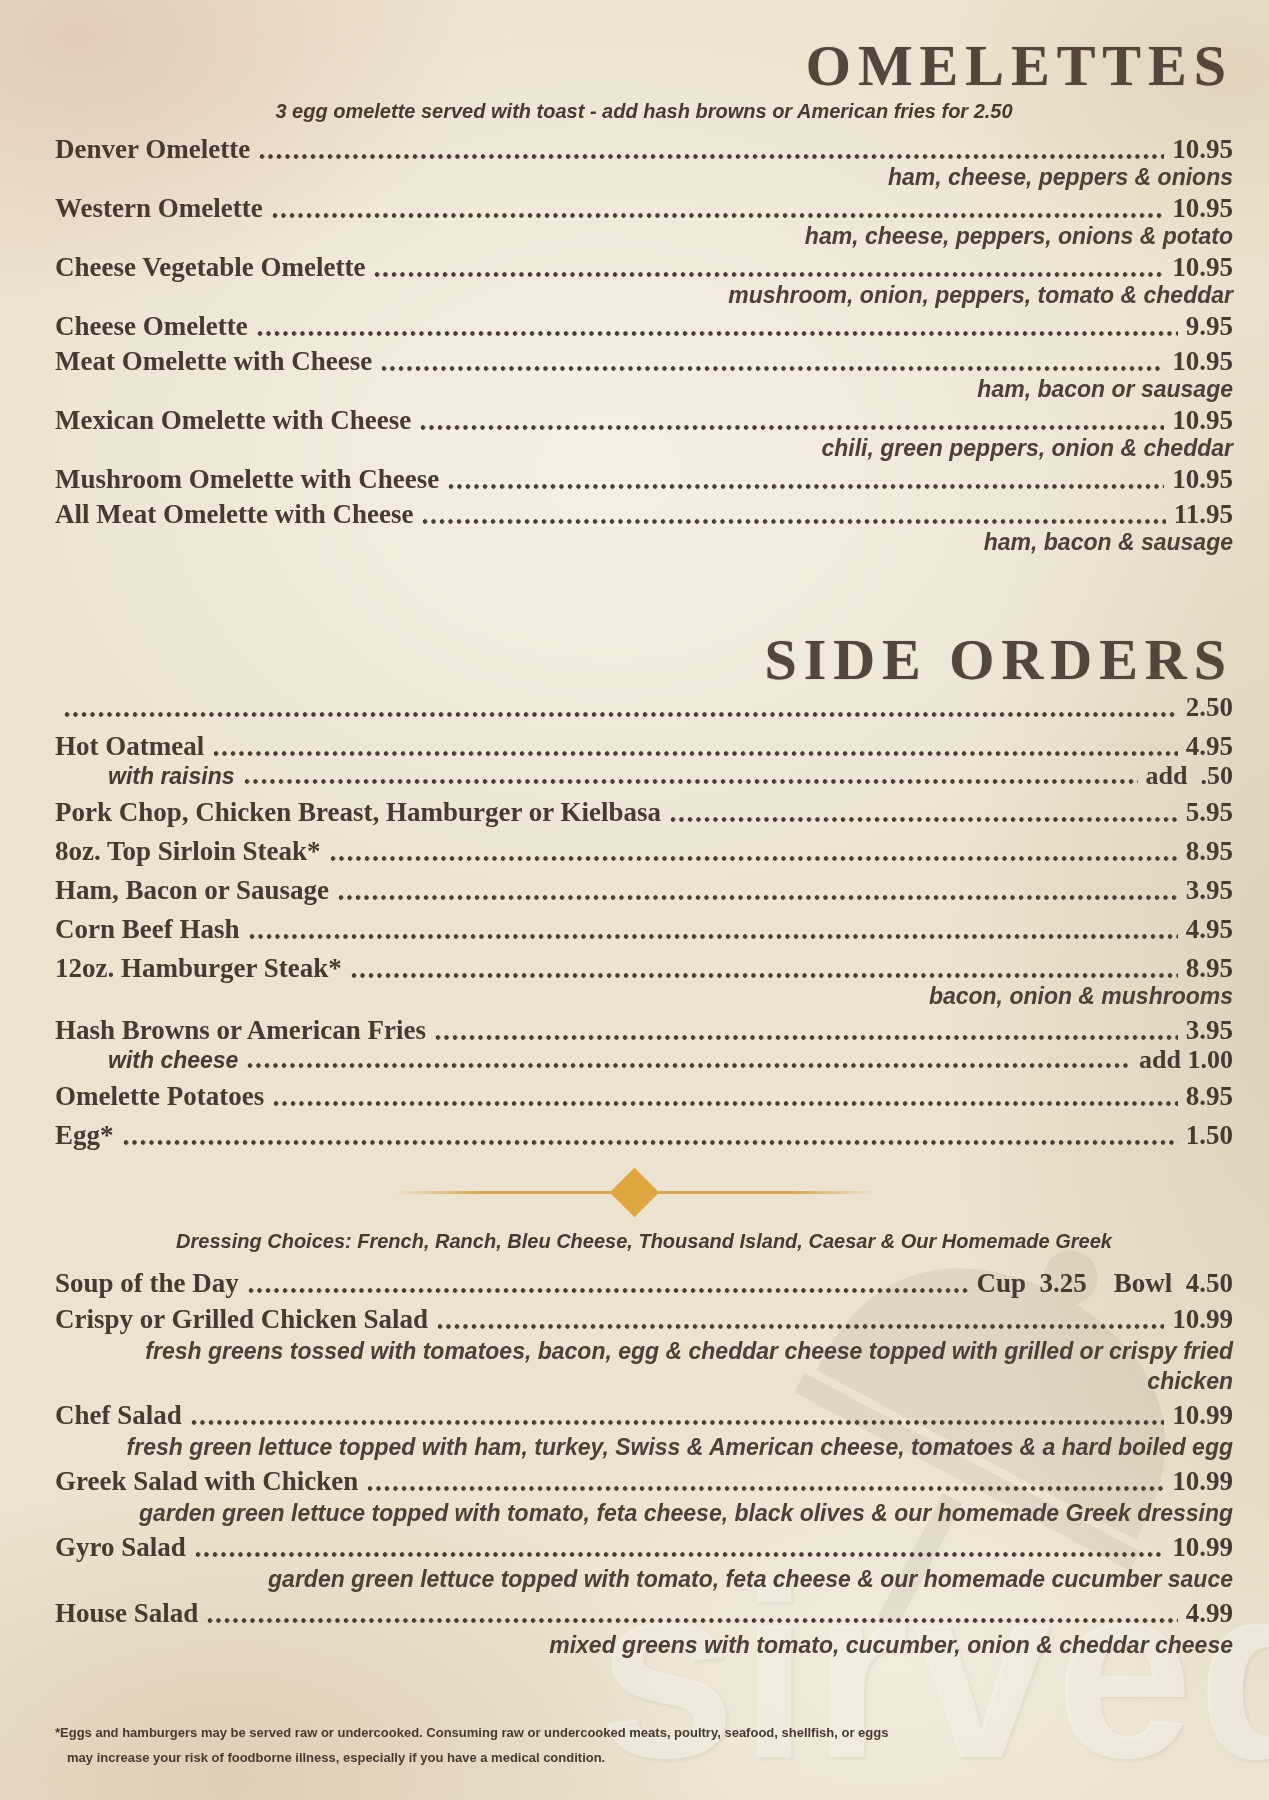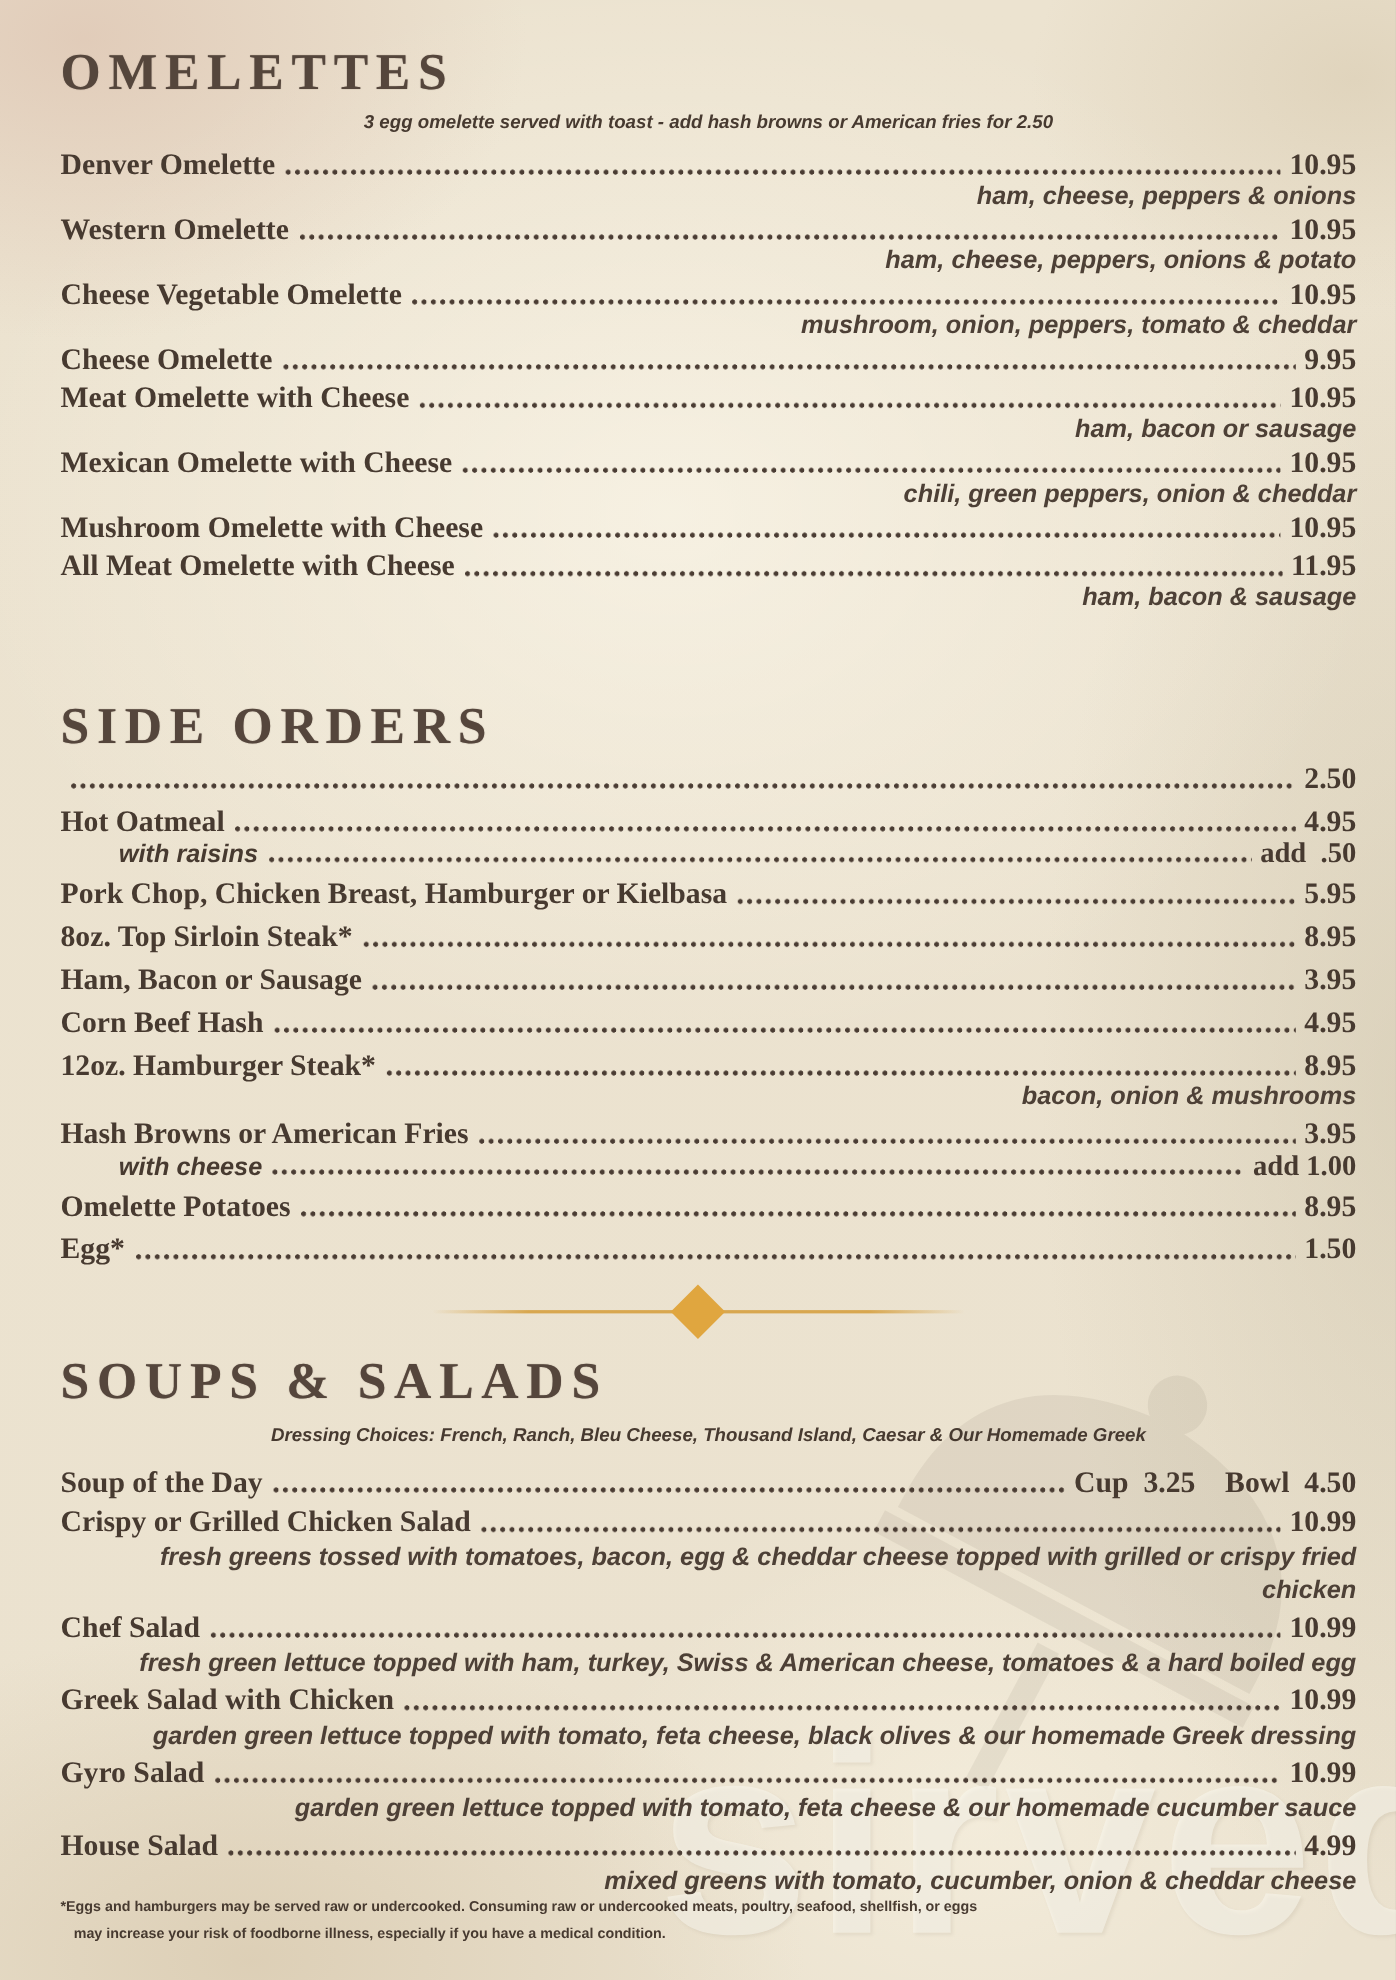--- a/index.html
+++ b/index.html
@@ -28,32 +28,32 @@
     text-shadow:2px 2px 3px rgba(160,150,130,0.15);
     white-space:nowrap;pointer-events:none;
   }
   .wm-graphic{position:absolute;left:770px;top:1150px;opacity:0.08;pointer-events:none;}
   
   .menu-section{position:absolute;left:55px;right:36px;}
   #sec-omelettes{top:36px;}
   #sec-side-orders{top:630px;}
   #sec-soups-salads{top:1226px;}
   .section-title{
-    text-align:left;
+    text-align:right;
     font-family:"Liberation Serif",serif;
     font-weight:bold;
-    font-size:47px;line-height:60px;
+    font-size:58px;line-height:60px;
     letter-spacing:7px;
     color:#55463c;
     text-shadow:0 0 1px rgba(85,70,60,0.55);
   }
   .section-subtitle{
     text-align:center;
     font-style:italic;font-weight:bold;
-    font-size:17px;line-height:30px;
+    font-size:20px;line-height:30px;
     color:#473a30;
     margin-bottom:6px;
   }
   #sec-side-orders .section-title{}
   #sec-soups-salads .section-title{margin-bottom:4px;}
   #sec-soups-salads .section-subtitle{margin-bottom:10px;}
   
   .menu-item{margin-bottom:1px;}
   #sec-side-orders .menu-item{margin-bottom:5px;}
   #sec-soups-salads .menu-item{margin-bottom:2px;}
@@ -267,21 +267,20 @@
         </div>
         <div class="menu-item">
           <div class="item-row">
             <span class="item-name">Egg*</span>
             <span class="leader"></span>
             <span class="item-price">1.50</span>
           </div>
         </div>
       </div>
       <div class="menu-section" id="sec-soups-salads">
-        <div class="section-title">SOUPS &amp; SALADS</div>
         <div class="section-subtitle">Dressing Choices:  French, Ranch, Bleu Cheese, Thousand Island, Caesar &amp; Our Homemade Greek</div>
         <div class="menu-item">
           <div class="item-row">
             <span class="item-name">Soup of the Day</span>
             <span class="leader"></span>
             <span class="item-price">Cup  3.25    Bowl  4.50</span>
           </div>
         </div>
         <div class="menu-item">
           <div class="item-row">

